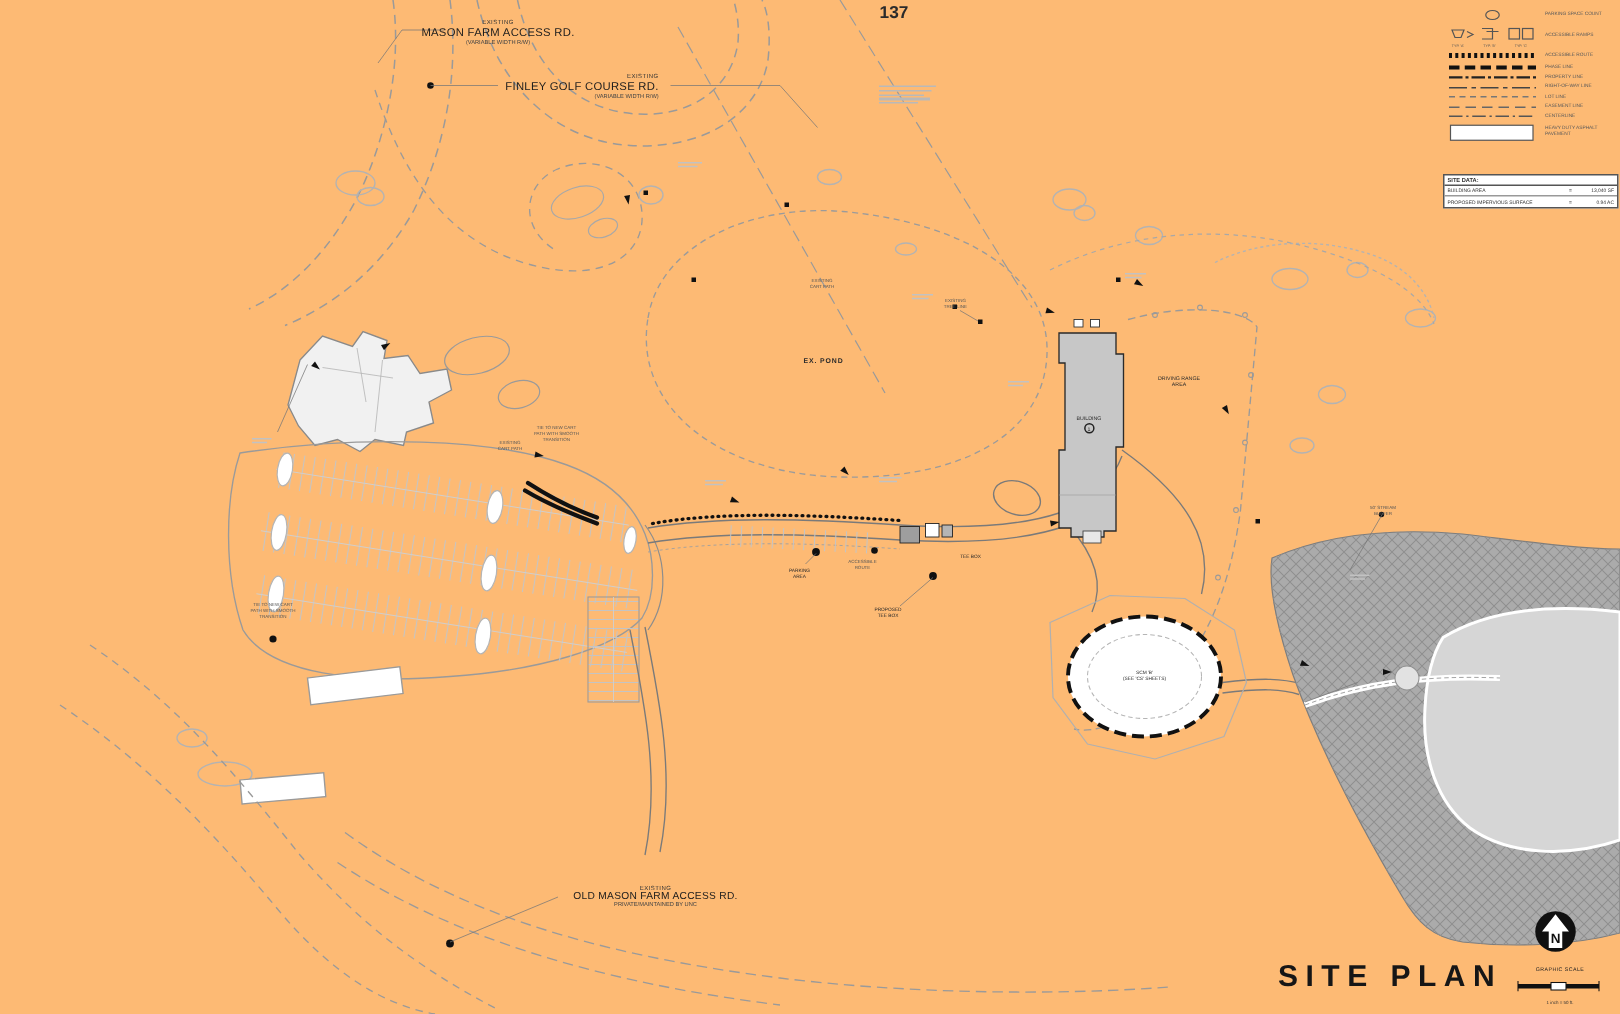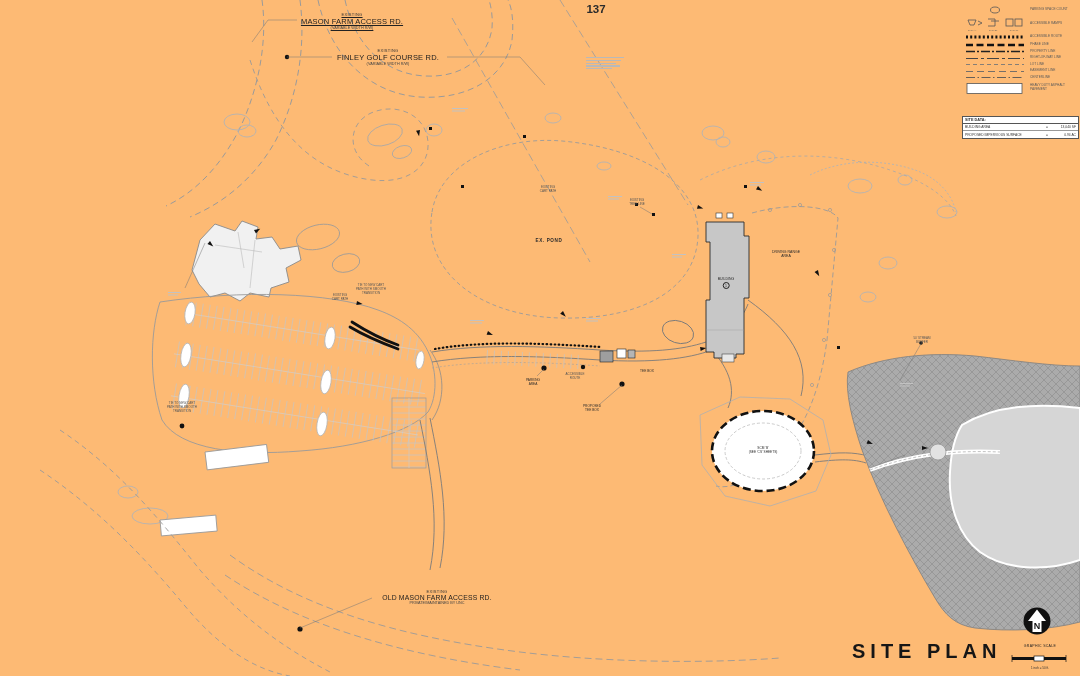--- a/index.html
+++ b/index.html
@@ -286,27 +286,27 @@
         <rect x="168" y="294.5" width="10" height="1"></rect>
       <rect x="750" y="182" width="14" height="1"></rect>
         <rect x="750" y="184.5" width="11" height="1"></rect>
       <rect x="900" y="383" width="13" height="1"></rect>
         <rect x="900" y="385.5" width="10" height="1"></rect>
     </g>
   </svg>
 
   <div class="abs" id="sheet-number">137</div>
 
-  <div class="abs road-lbl ctr" style="left:352px; top:12px;text-decoration:underline;">
+  <div class="abs road-lbl ctr" style="left:332px; top:12px;">
     <span class="pre">EXISTING</span>
     <span class="name">MASON FARM ACCESS RD.</span>
     <span class="sub">(VARIABLE WIDTH R/W)</span>
   </div>
 
-  <div class="abs road-lbl ctr" style="left:388px; top:48px;">
+  <div class="abs road-lbl ctr" style="left:388px; top:48px;text-align:right;">
     <span class="pre">EXISTING</span>
     <span class="name">FINLEY GOLF COURSE RD.</span>
     <span class="sub">(VARIABLE WIDTH R/W)</span>
   </div>
 
   <div class="abs road-lbl ctr" style="left:437px; top:589px;">
     <span class="pre">EXISTING</span>
     <span class="name" style="font-size:6.8px;">OLD MASON FARM ACCESS RD.</span>
     <span class="sub">PRIVATE/MAINTAINED BY UNC</span>
   </div>

